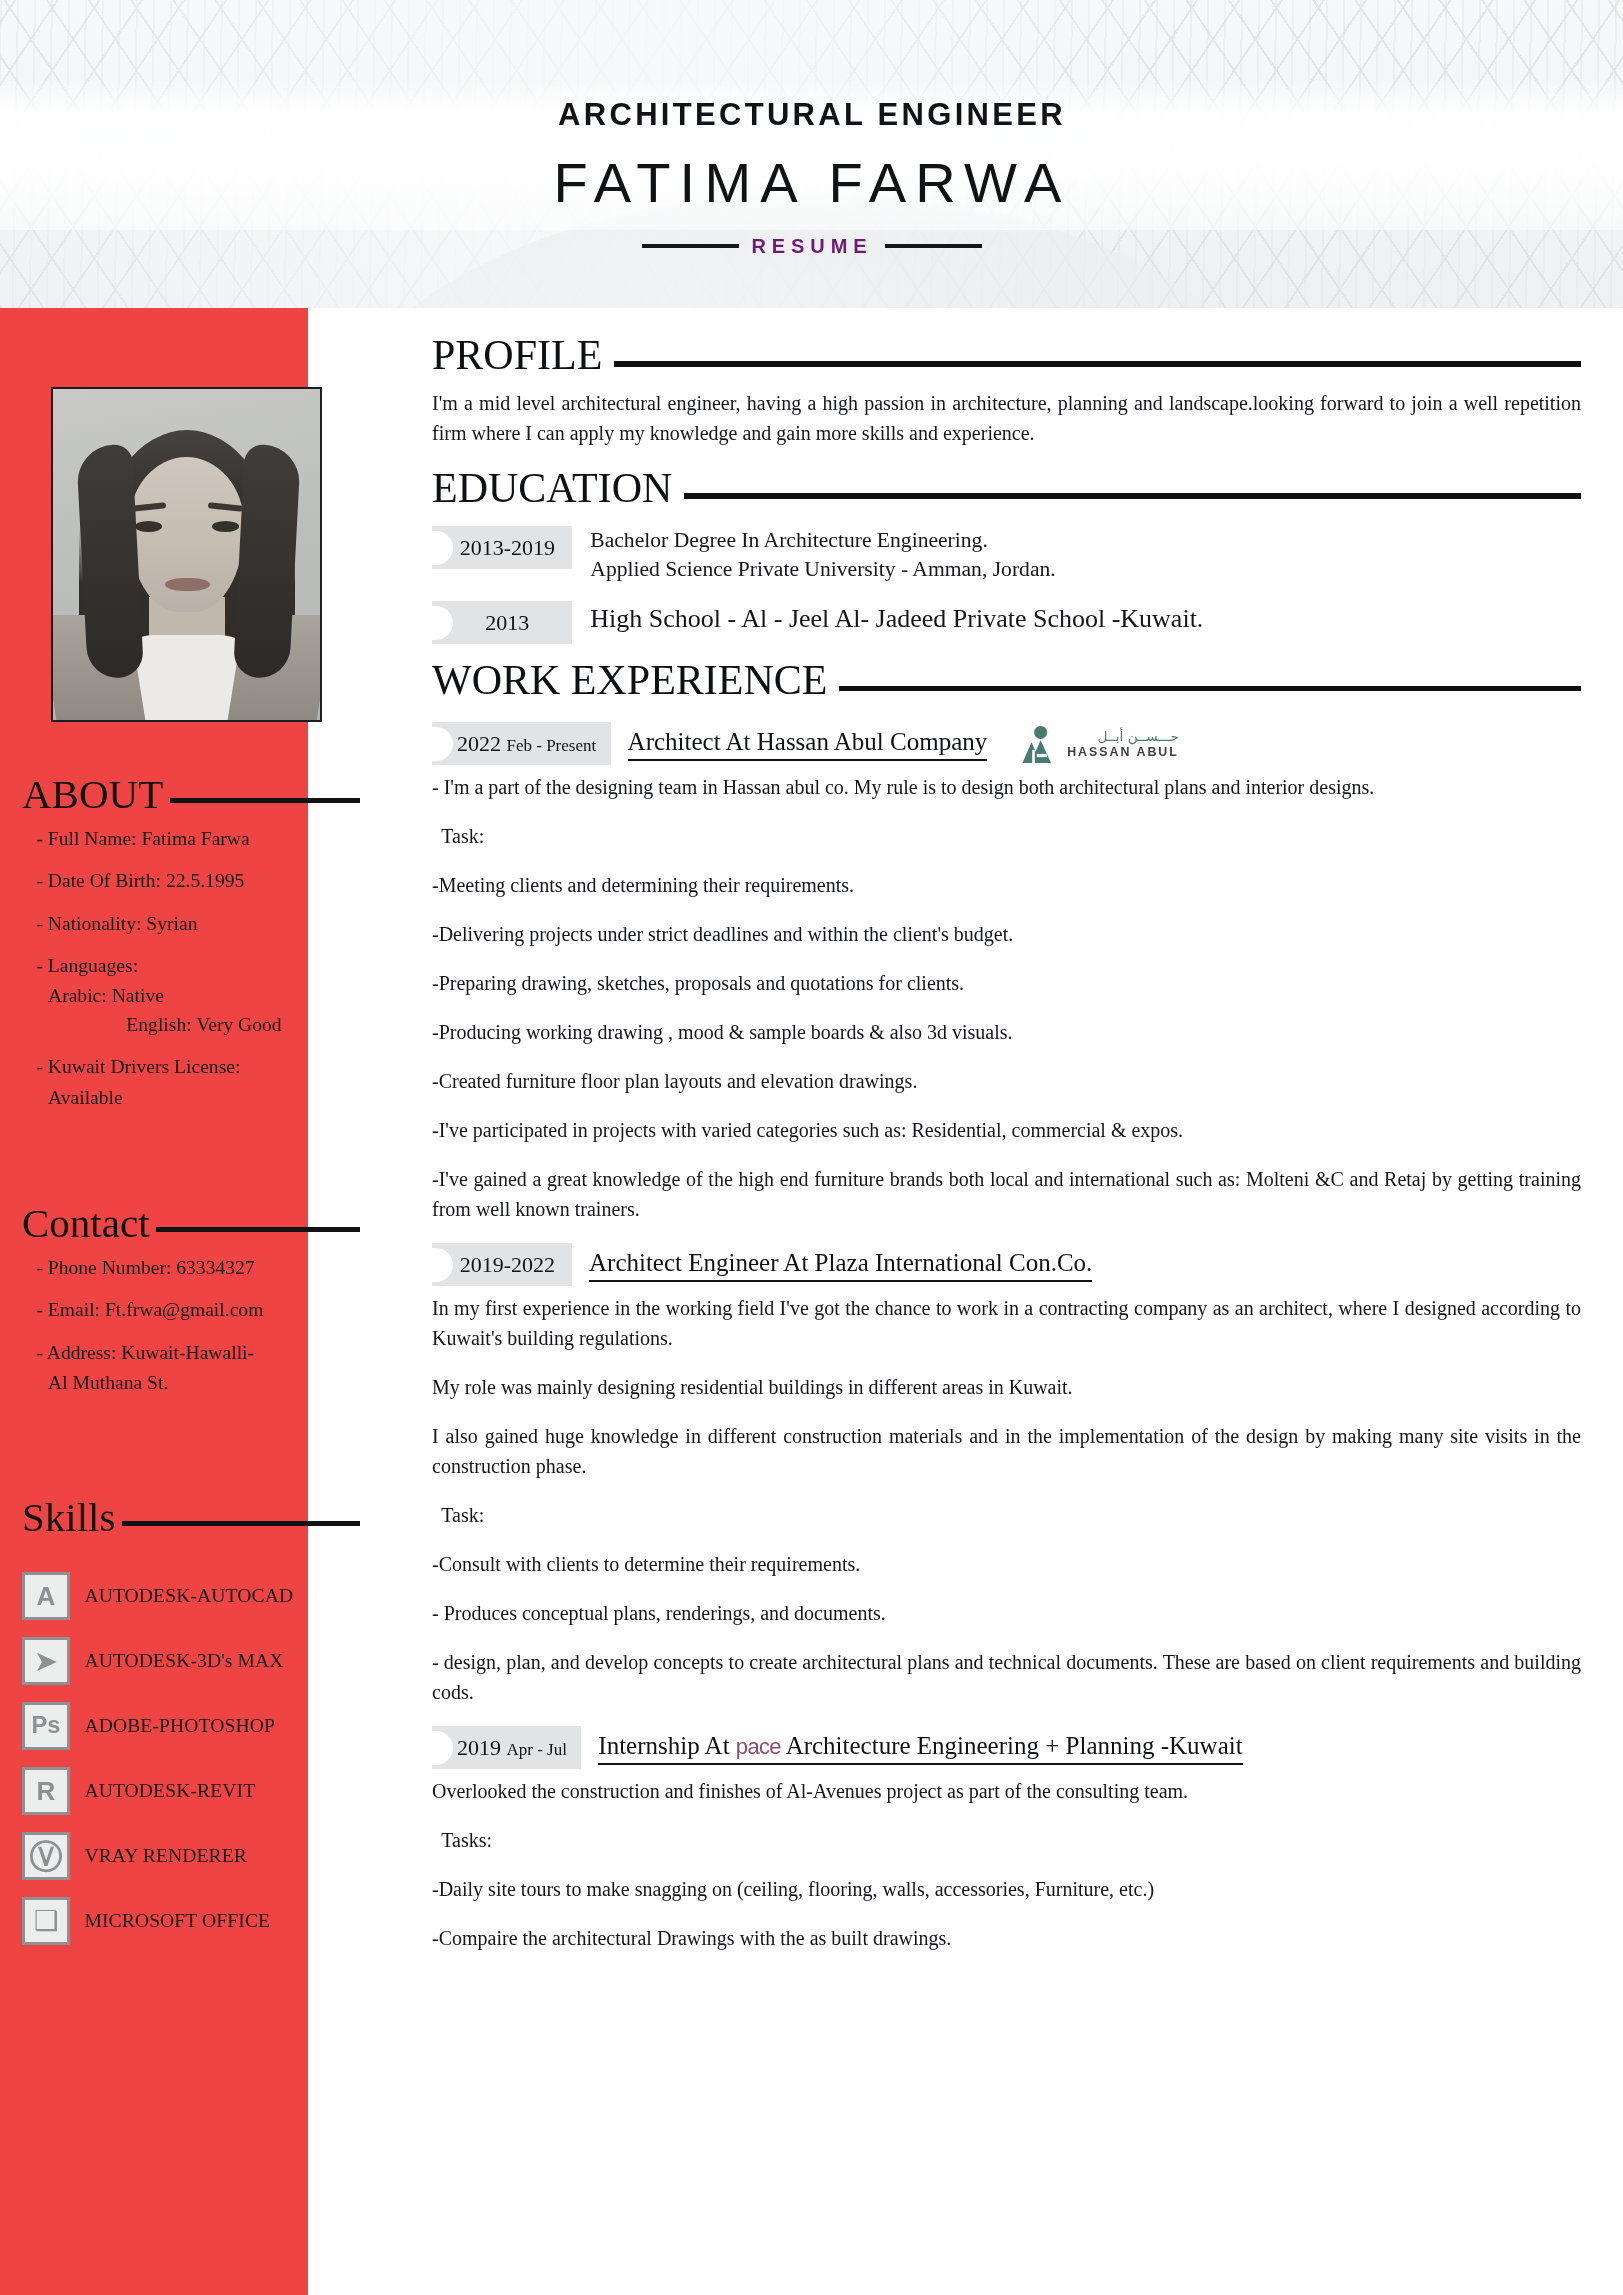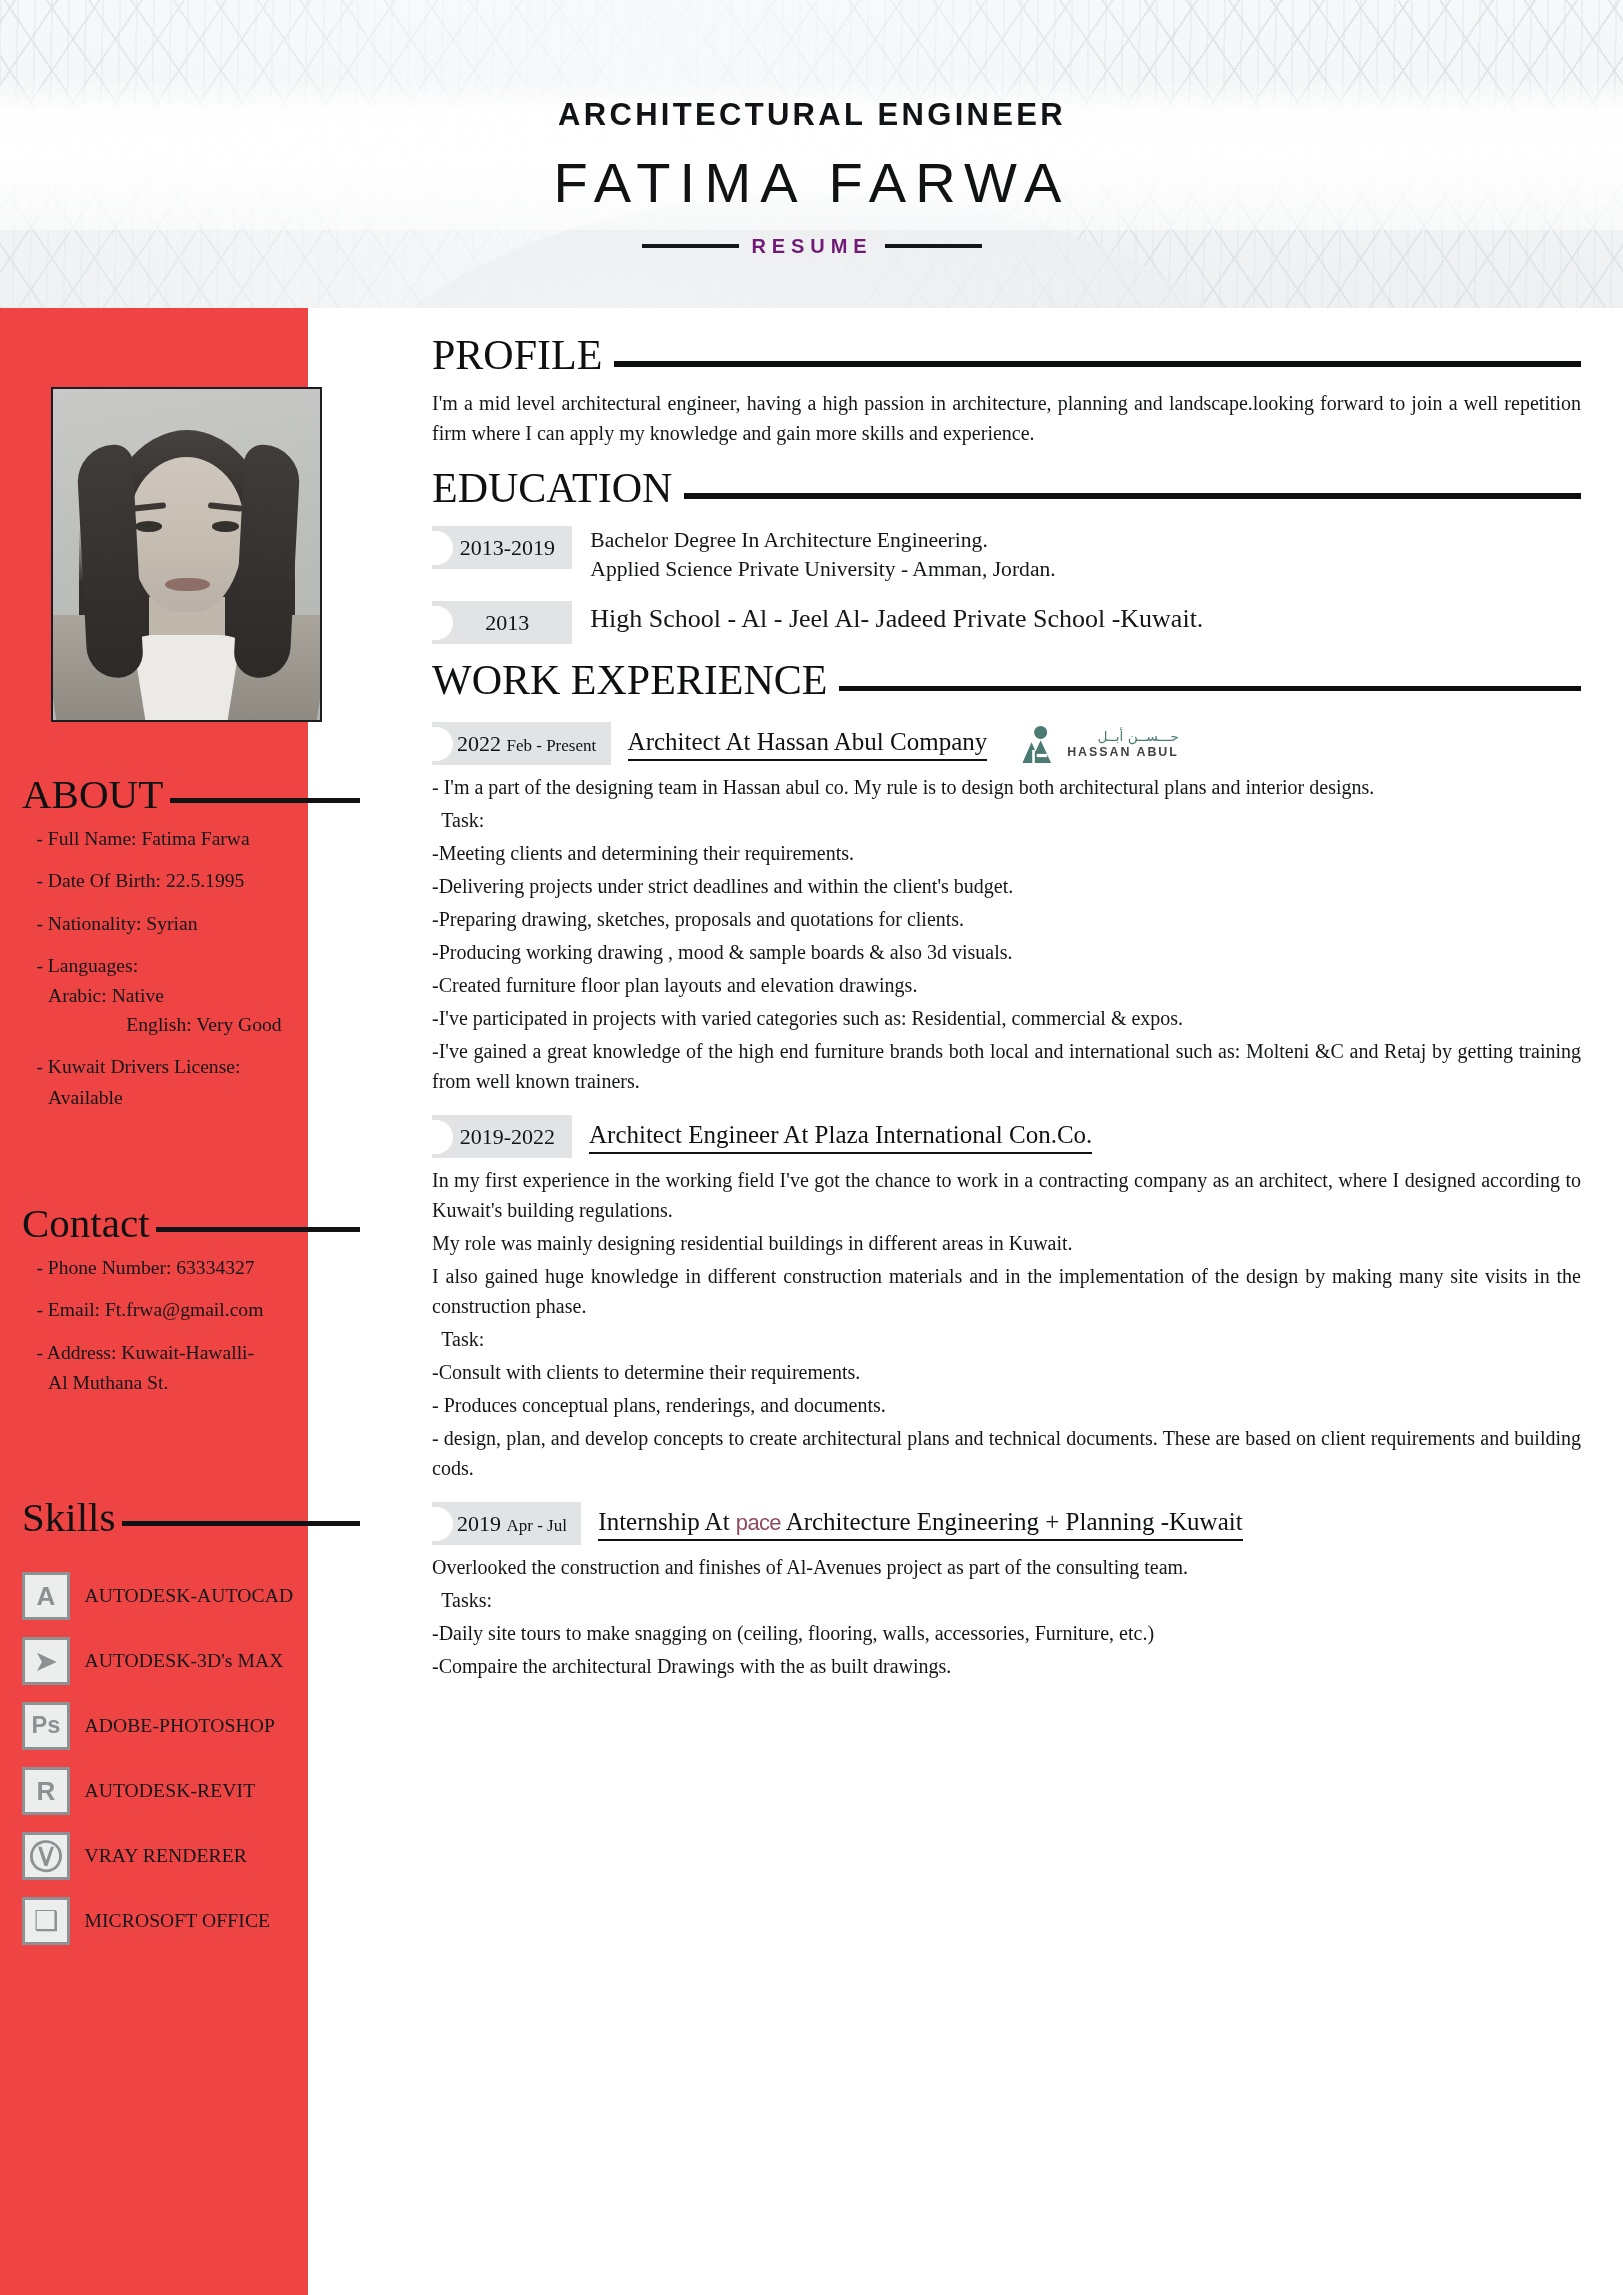--- a/index.html
+++ b/index.html
@@ -320,21 +320,21 @@
     color: #3f403f;
   }
 
   .job-line {
     font-size: 20px;
     line-height: 1.5;
     color: #14161a;
     margin-top: 6.5px;
   }
   .job-line.justify { text-align: justify; }
-  .job-line.tight { margin-top: 3px; }
+  .job-line.tight { margin-top: 19px; }
   .job-line.indent { padding-left: 9.2px; }
 </style>
 </head>
 <body>
 
 <div class="page">
 
   <div class="header">
     <div class="header-photo"></div>
     <div class="header-arch"></div>

